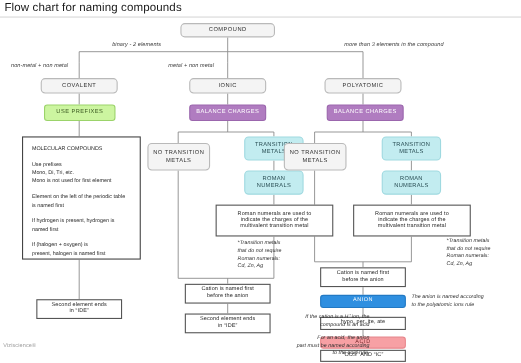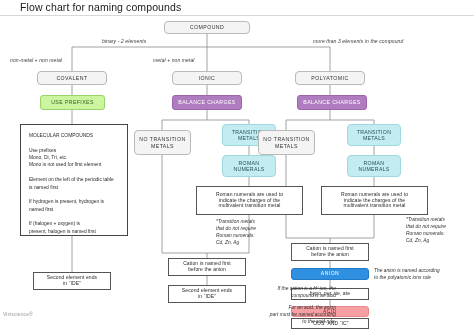--- a/index.html
+++ b/index.html
@@ -8,21 +8,21 @@
     background:#ffffff;
     font-family:"Liberation Sans", sans-serif;
     color:#222;
     overflow:hidden;
     position:relative;
   }
   #canvas{position:absolute;left:0;top:0;width:474px;height:330px;}
   #svg-lines{position:absolute;left:0;top:0;width:474px;height:330px;pointer-events:none;}
 
   .title{
-    position:absolute;left:20px;top:1px;
+    position:absolute;left:4px;top:1px;
     font-size:10.5px;color:#1a1a1a;letter-spacing:0.1px;
     white-space:nowrap;
   }
   .rule{
     position:absolute;left:0;top:15px;width:474px;height:1px;
     background:#d8d8d8;
   }
 
   .node{
     position:absolute;

